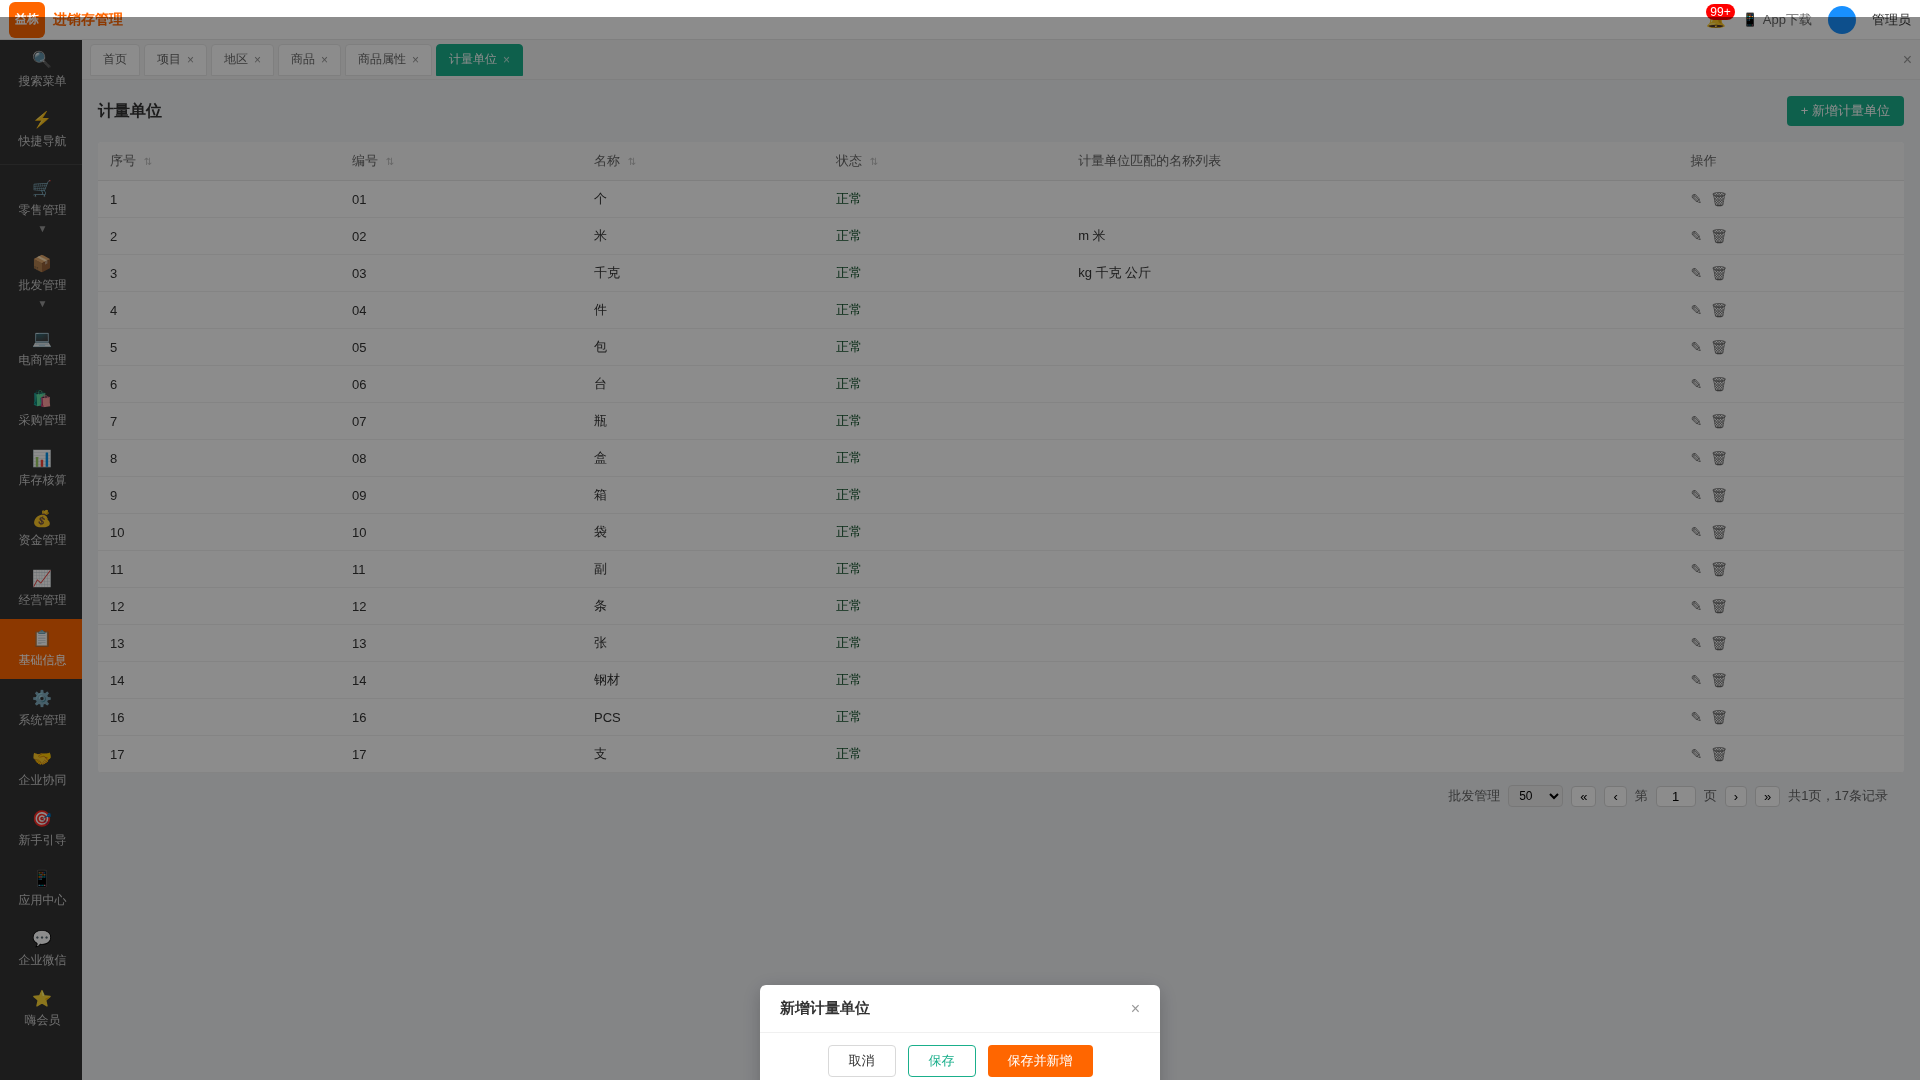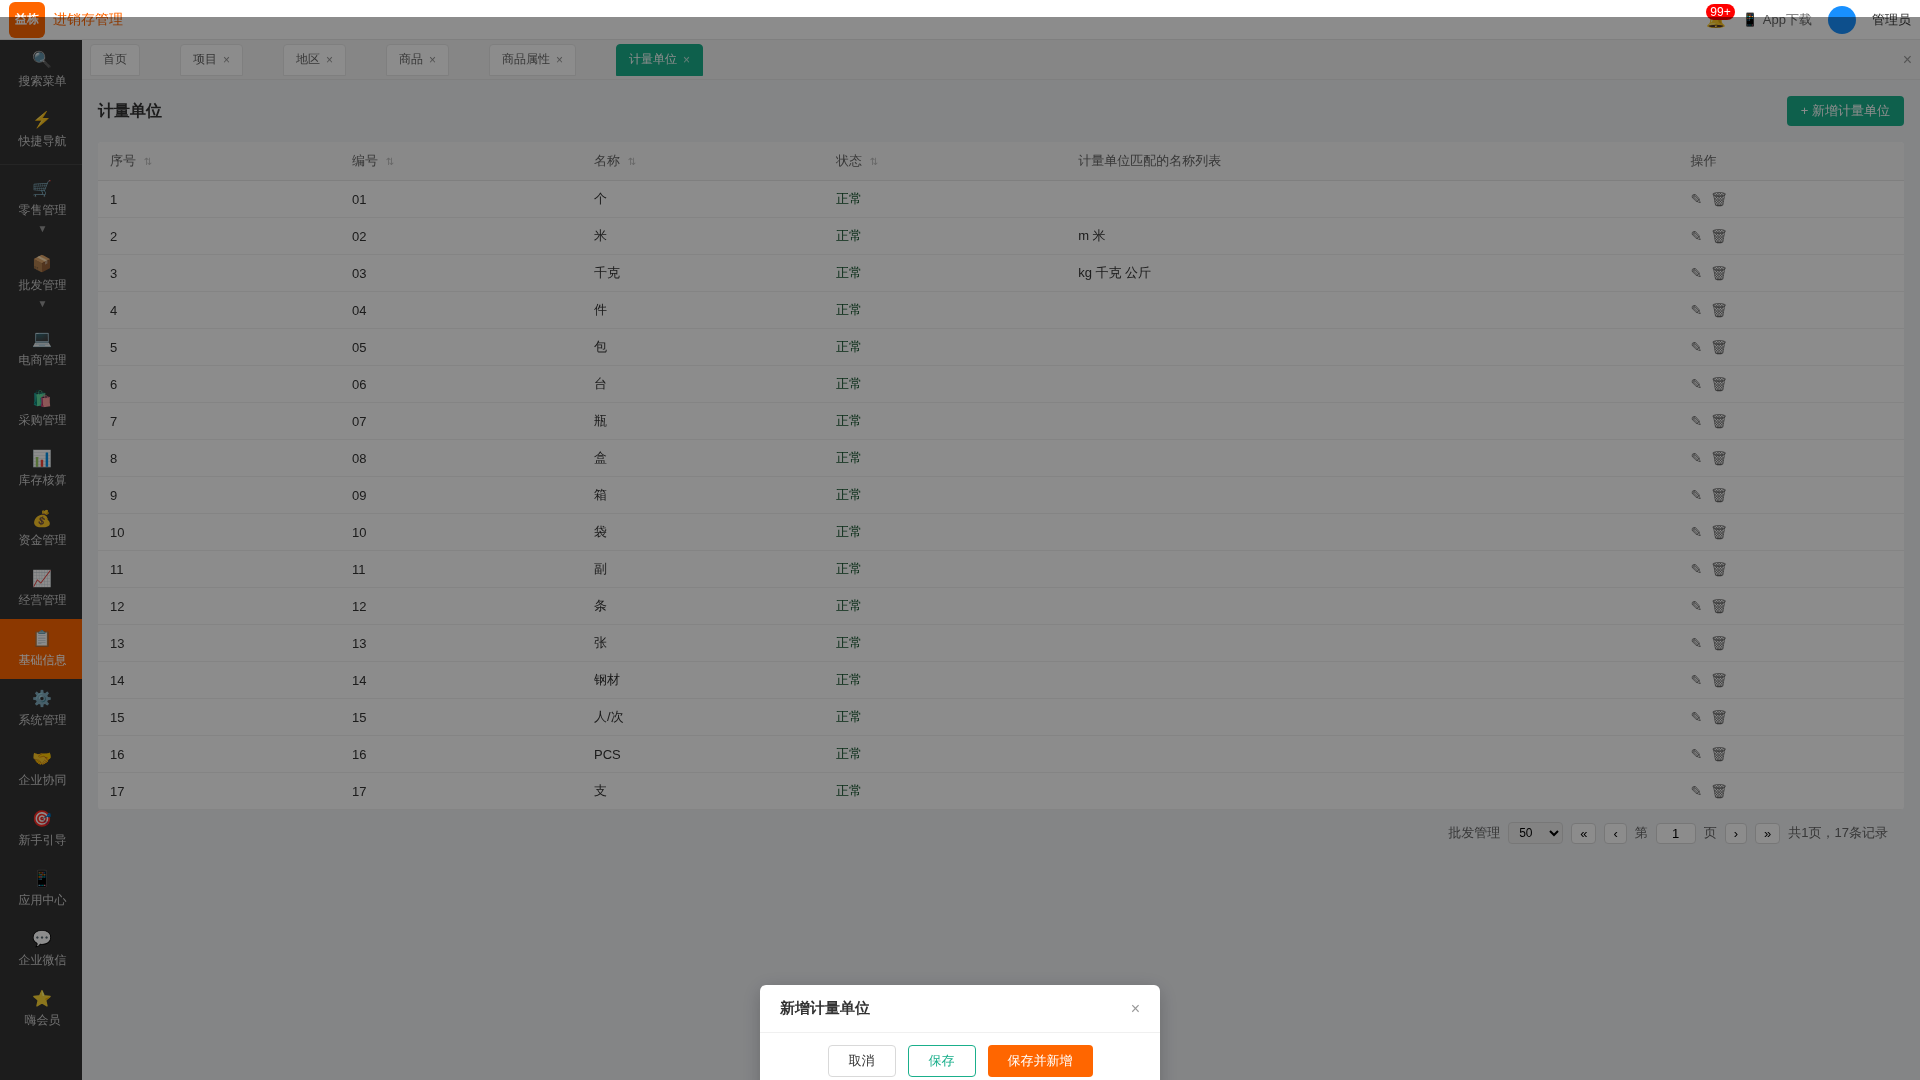--- a/index.html
+++ b/index.html
@@ -4,21 +4,21 @@
   <style>
     * { box-sizing: border-box; margin: 0; padding: 0; }
     body { font-family: "Microsoft YaHei", "PingFang SC", sans-serif; font-size: 13px; background: #f0f2f5; color: #333; }
 
     
     .app-container { display: flex; flex-direction: column; height: 1080px; width: 1920px; overflow: hidden; }
     .top-bar { height: 40px; background: #fff; display: flex; align-items: center; padding: 0 9px; border-bottom: 1px solid #e8e8e8; justify-content: space-between; }
     .top-bar-left { display: flex; align-items: center; gap: 12px; }
     .logo-area { display: flex; align-items: center; gap: 8px; }
     .logo-icon { width: 36px; height: 36px; background: #f60; border-radius: 6px; display: flex; align-items: center; justify-content: center; color: white; font-weight: bold; font-size: 12px; }
-    .logo-text { color: #f60; font-weight: normal; font-size: 14px; }
+    .logo-text { color: #f60; font-weight: bold; font-size: 14px; }
     .top-bar-right { display: flex; align-items: center; gap: 16px; }
     .notification-btn { position: relative; cursor: pointer; color: #666; font-size: 16px; }
     .badge { position: absolute; top: -6px; right: -8px; background: red; color: white; border-radius: 8px; font-size: 12px; padding: 1px 4px; min-width: 16px; text-align: center; }
     .app-download { cursor: pointer; color: #666; font-size: 13px; display: flex; align-items: center; gap: 4px; }
     .avatar { width: 28px; height: 28px; background: #1890ff; border-radius: 50%; cursor: pointer; }
     .username { color: #333; font-size: 13px; cursor: pointer; }
 
     .main-layout { display: flex; flex: 1; overflow: hidden; }
 
     
@@ -26,21 +26,21 @@
     .sidebar-item { padding: 10px 4px; color: #ccc; font-size: 12px; text-align: center; cursor: pointer; display: flex; flex-direction: column; align-items: center; gap: 4px; border-left: 3px solid transparent; }
     .sidebar-item.active { background: #f60; color: #fff; border-left-color: #f60; }
     .sidebar-item .item-icon { font-size: 16px; }
     .sidebar-arrow { font-size: 10px; color: #999; }
     .sidebar-divider { height: 1px; background: #444; margin: 4px 0; }
 
     
     .content-area { flex: 1; display: flex; flex-direction: column; overflow: hidden; }
 
     
-    .tabs-bar { background: #f5f5f5; border-bottom: 1px solid #e8e8e8; display: flex; align-items: center; padding: 0 8px; height: 40px; gap: 36px; }
+    .tabs-bar { background: #f5f5f5; border-bottom: 1px solid #e8e8e8; display: flex; align-items: center; padding: 0 8px; height: 40px; }
     .tab-item { display: flex; align-items: center; padding: 0 12px; height: 32px; background: #fff; border: 1px solid #e8e8e8; border-radius: 4px 4px 0 0; margin-right: 4px; cursor: pointer; font-size: 12px; color: #666; gap: 6px; }
     .tab-item.active { background: #1aaf8b; color: #fff; border-color: #1aaf8b; }
     .tab-close { font-size: 12px; cursor: pointer; opacity: 0.7; }
     .tabs-close-all { margin-left: auto; cursor: pointer; color: #999; font-size: 16px; }
 
     
     .page-content { flex: 1; overflow-y: auto; padding: 16px; background: #f0f2f5; }
     .page-header { display: flex; justify-content: space-between; align-items: center; margin-bottom: 16px; }
     .page-title { font-size: 16px; font-weight: bold; color: #333; }
     .add-btn { background: #1aaf8b; color: white; border: none; padding: 6px 14px; border-radius: 4px; cursor: pointer; font-size: 13px; }
@@ -403,33 +403,20 @@
       <td><span class="status-normal">正常</span></td>
       <td></td>
       <td>
         <div class="action-btns">
           <span class="edit-btn">✎</span>
           <span class="delete-btn">🗑</span>
         </div>
       </td>
     </tr>
                 <tr>
-      <td>15</td>
-      <td>15</td>
-      <td>人/次</td>
-      <td><span class="status-normal">正常</span></td>
-      <td></td>
-      <td>
-        <div class="action-btns">
-          <span class="edit-btn">✎</span>
-          <span class="delete-btn">🗑</span>
-        </div>
-      </td>
-    </tr>
-                <tr>
       <td>16</td>
       <td>16</td>
       <td>PCS</td>
       <td><span class="status-normal">正常</span></td>
       <td></td>
       <td>
         <div class="action-btns">
           <span class="edit-btn">✎</span>
           <span class="delete-btn">🗑</span>
         </div>

